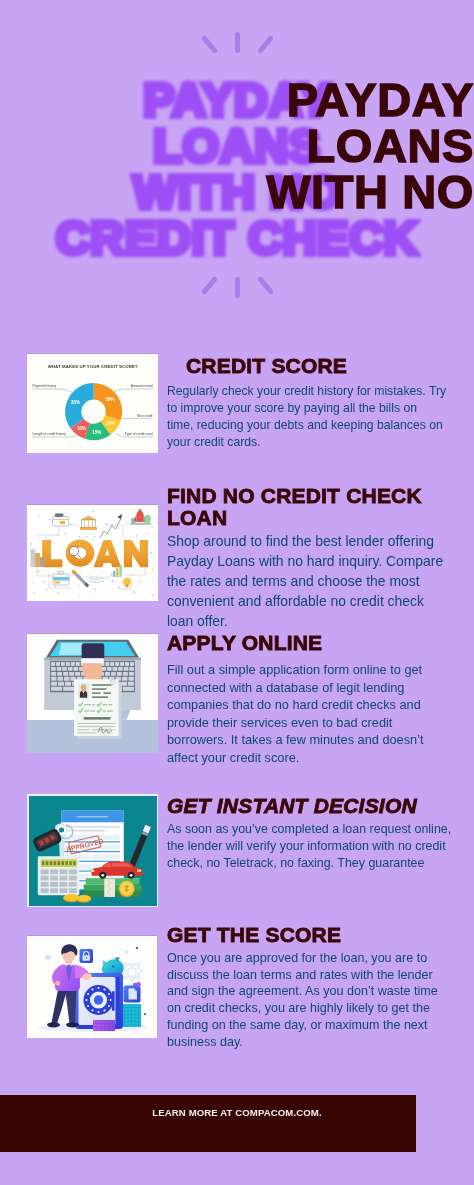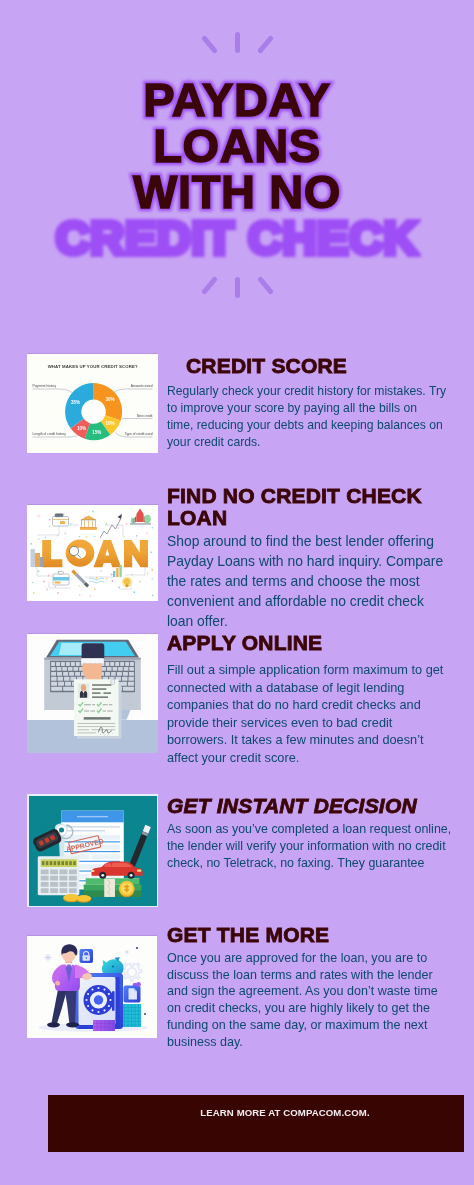--- a/index.html
+++ b/index.html
@@ -5,21 +5,21 @@
   html,body{margin:0;padding:0;}
   body{width:474px;height:1185px;background:#c8a4f4;
        font-family:"Liberation Sans",sans-serif;overflow:hidden;}
   .page{position:relative;width:474px;height:1185px;background:#c8a4f4;}
   .lnr{display:block;white-space:pre;}
 
   
   .sparks{position:absolute;left:0;width:474px;height:30px;}
   .sparks .bar{position:absolute;background:#a97ee8;border-radius:3px;}
 
-  .hero{position:absolute;left:0;top:77px;width:474px;text-align:center;}
+  .hero{position:absolute;left:0;top:77px;width:474px;text-align:right;}
   .hero .ln{display:block;position:relative;font-weight:700;color:#3b0609;
       letter-spacing:0.6px;line-height:46px;font-size:47px;
       -webkit-text-stroke:1.5px #3b0609;}
   .hero.gl{position:absolute;left:0;top:77px;width:474px;text-align:center;
       pointer-events:none;filter:blur(1.6px);opacity:1;}
   .hero.gl .ln{color:#9d4ef5;-webkit-text-stroke:6px #9d4ef5;}
 
 
   
   .sec{position:absolute;left:0;width:474px;}
@@ -32,21 +32,21 @@
   .ct{font-family:"Liberation Sans",sans-serif;font-size:4.3px;font-weight:bold;
       fill:#3b3b3b;text-anchor:middle;letter-spacing:.12px;}
   .pctg text{font-family:"Liberation Sans",sans-serif;font-size:4.5px;font-weight:bold;
       fill:#ffffff;text-anchor:middle;}
   .cl text{font-family:"Liberation Sans",sans-serif;font-size:3.3px;fill:#45494e;}
   .h2{position:absolute;font-weight:700;color:#3b0609;letter-spacing:0px;
       font-size:21px;line-height:21.5px;-webkit-text-stroke:0.85px #3b0609;letter-spacing:0.2px;}
   .p{position:absolute;color:#0c4a6e;font-size:12.8px;line-height:17.2px;}
 
   
-  .footer{position:absolute;left:0;top:1095px;width:416px;height:57px;background:#380503;margin-left:48px;}
+  .footer{position:absolute;left:0;top:1095px;width:416px;height:57px;background:#380503;}
   .footer .ftxt{position:absolute;left:0;top:13px;width:474px;text-align:center;
       color:#f6eef0;font-size:9.6px;font-weight:700;letter-spacing:0.1px;line-height:9px;}
 </style>
 </head>
 <body>
 
 <div class="page">
 
   <div class="sparks" style="top:32px">
     <div class="bar" style="left:207px;top:2px;width:5px;height:21px;transform:rotate(-40deg);"></div>
@@ -452,21 +452,21 @@
           <ellipse cx="89.6" cy="50" rx="2.5" ry="3.2" fill="#e9edf2" stroke="#9aa3af" stroke-width="0.45"></ellipse>
         </g>
         </g>
       </svg>
         </div>
     </div>
     <div class="h2" style="left:167px;top:632px;">
         <span class="lnr">APPLY ONLINE</span>
       </div>
     <div class="p" style="line-height:17.6px;font-size:12.75px;left:167px;top:661px;">
-        <span class="lnr">Fill out a simple application form maximum to get</span>
+        <span class="lnr">Fill out a simple application form online to get</span>
         <span class="lnr">connected with a database of legit lending</span>
         <span class="lnr">companies that do no hard credit checks and</span>
         <span class="lnr">provide their services even to bad credit</span>
         <span class="lnr">borrowers. It takes a few minutes and doesn’t</span>
         <span class="lnr">affect your credit score.</span>
       </div>
   </div>
 
   <div class="sec">
     <div class="thumb teal" style="left:27px;top:794px;width:131px;height:113px;">
@@ -720,21 +720,21 @@
           <ellipse cx="41.8" cy="18.5" rx="7.0" ry="7.6" fill="#f7c8b1"></ellipse>
           <path d="M34.6 18.8 c-1.4 -6.6 2.6 -10.6 7.8 -10.6 c5.2 0 8.8 3.6 7.9 9.4 c-0.3 2.1 -1.6 2.4 -2.3 0.8 c-0.9 -2.0 -2.3 -3.2 -4.3 -3.2 c-2.6 0 -3.2 1.8 -5.3 2.0 c-1.8 0.2 -2.8 -0.3 -3.4 1.6 c-0.3 0.9 -0.4 0.6 -0.4 0.0 Z" fill="#2a2c56"></path>
           <path d="M38.3 28.5 l3.6 4.0 l3.6 -4.0 l-1.3 -1.4 h-4.6 Z" fill="#f6f3fd"></path>
           <path d="M40.4 29.5 h3.0 l1.5 2.8 l-3.0 14.5 l-3.0 -14.5 Z" fill="#6a5fd0"></path>
           <path d="M40.3 28.5 h3.2 l0.9 1.8 h-5.0 Z" fill="#7d70dd"></path>
         </g>
       </svg>
         </div>
     </div>
     <div class="h2" style="left:167px;top:924px;">
-        <span class="lnr">GET THE MORE</span>
+        <span class="lnr">GET THE SCORE</span>
       </div>
     <div class="p" style="line-height:16.7px;font-size:12.55px;left:167px;top:950px;">
         <span class="lnr">Once you are approved for the loan, you are to</span>
         <span class="lnr">discuss the loan terms and rates with the lender</span>
         <span class="lnr">and sign the agreement. As you don’t waste time</span>
         <span class="lnr">on credit checks, you are highly likely to get the</span>
         <span class="lnr">funding on the same day, or maximum the next</span>
         <span class="lnr">business day.</span>
       </div>
   </div>

